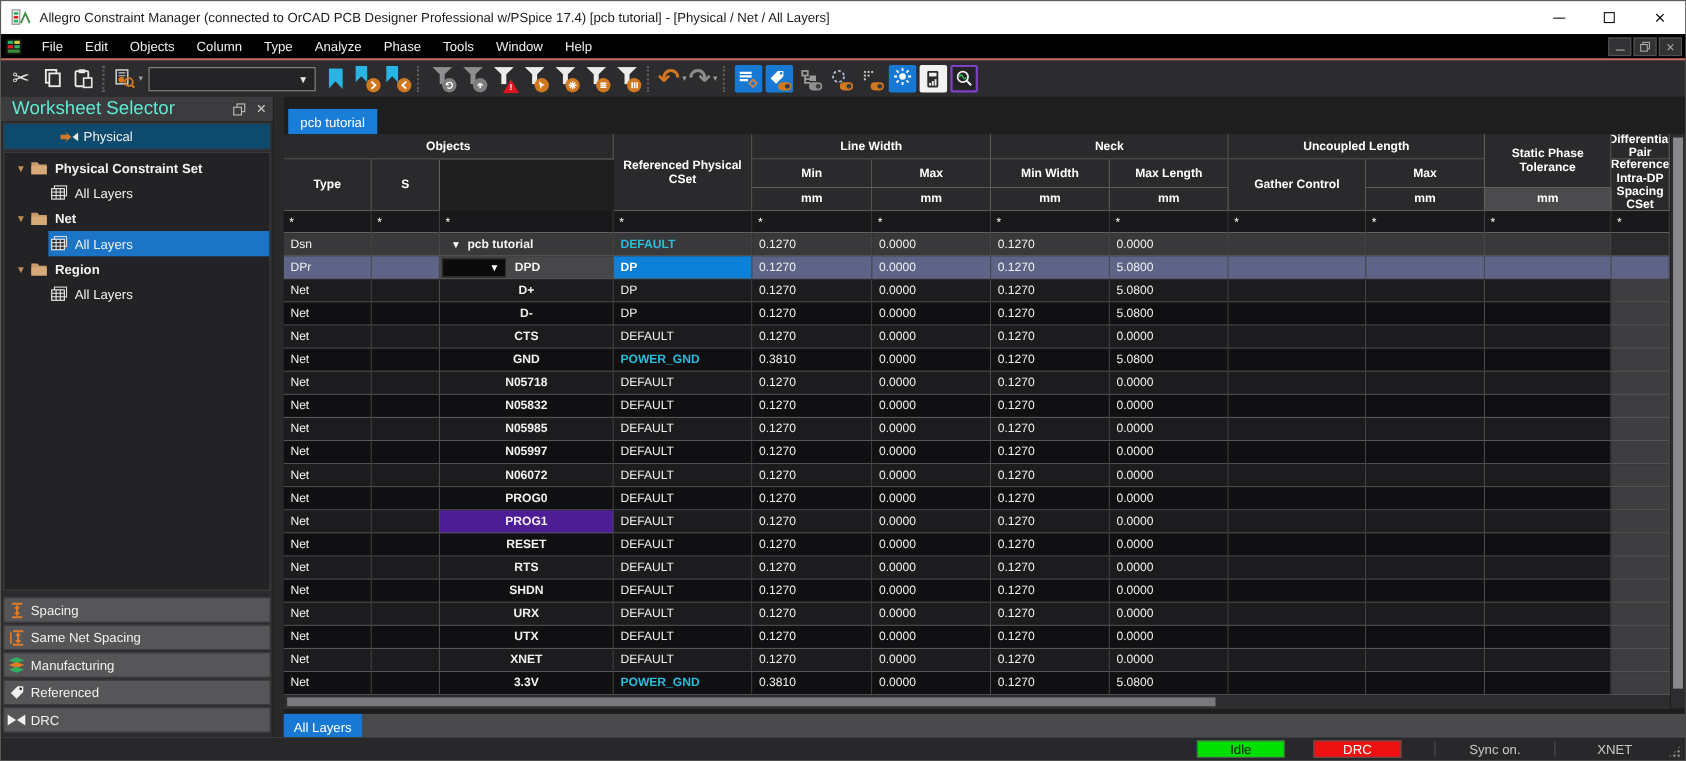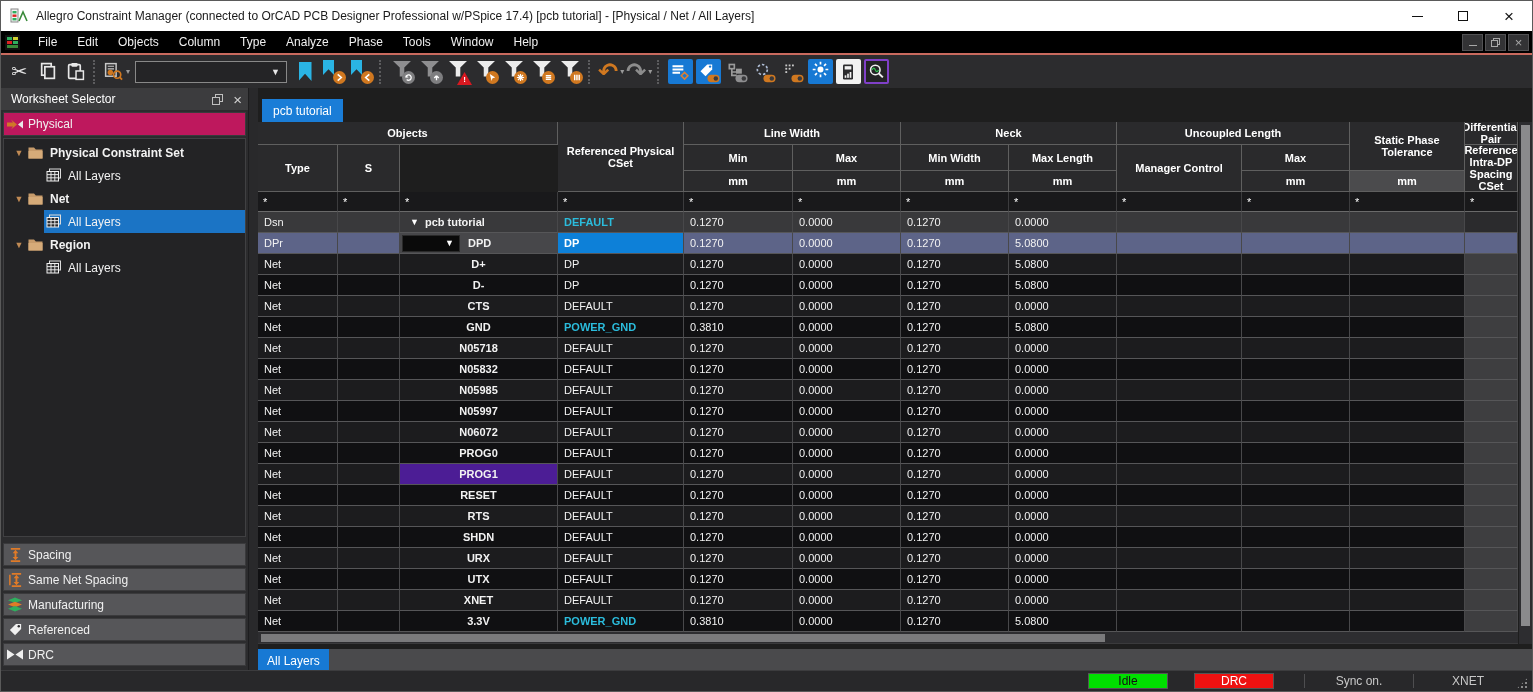--- a/index.html
+++ b/index.html
@@ -49,29 +49,29 @@
   .tri-badge{position:absolute;right:-1px;bottom:0;width:15px;height:13px;background:#d81820;
     clip-path:polygon(50% 0,100% 100%,0 100%);display:flex;align-items:flex-end;justify-content:center;
     color:#fff;font-size:8px;font-weight:bold;line-height:1.1;}
   .undo-g{font-size:24px;font-weight:bold;line-height:1;}
   .caret{font-size:8px;color:#9a9a9a;margin-left:2px;}
   .sq24{width:25px;height:25px;border-radius:2px;display:flex;align-items:center;justify-content:center;}
   
   .main{flex:1;display:flex;min-height:0;}
   .sidebar{width:248px;flex:0 0 248px;background:#2c2c2e;display:flex;flex-direction:column;border-right:1px solid #1d1d1f;}
   .ws-header{height:22px;background:#3c3c3e;display:flex;align-items:center;padding:0 6px;flex:0 0 22px;}
-  .ws-title{color:#ffffff;font-size:12px;flex:1;padding-left:4px;}
+  .ws-title{color:#5eead4;font-size:17px;flex:1;padding-left:4px;}
   .ws-float{position:relative;width:11px;height:11px;margin-right:10px;}
   .ws-float i{position:absolute;border:1.2px solid #c0c0c0;width:8px;height:8px;display:block;}
   .ws-float i:first-child{right:0;top:0;}
   .ws-float i:last-child{left:0;bottom:0;background:#3c3c3e;}
   .ws-close{color:#d0d0d0;font-size:15px;line-height:1;}
   .domain-item{height:24px;background:#58585a;margin:2px 2px 0 2px;display:flex;align-items:center;
     border:1px solid #3a3a3c;}
-  .domain-item.sel{background:#be185d;}
+  .domain-item.sel{background:#0c4a6e;padding-left:48px;}
   .d-ico{width:22px;display:flex;justify-content:center;}
   .d-label{color:#f0f0f0;font-size:12px;margin-left:2px;}
   .tree{flex:1;background:#232325;border:1px solid #404042;margin:2px 2px 4px 2px;overflow:hidden;
     padding-top:2px;}
   .tree-row{height:23px;display:flex;align-items:center;}
   .expander{width:14px;margin-left:8px;color:#c08a54;font-size:9px;text-align:center;}
   .t-ico{width:18px;display:flex;justify-content:center;margin-right:6px;}
   .t-hl{display:flex;align-items:center;flex:1;height:100%;}
   .t-hl.sel{background:#1b74c5;}
   .tree-label{color:#f2f2f2;font-size:12px;}
@@ -579,21 +579,21 @@
             <div class="th" style="grid-column:9/11;grid-row:1">Uncoupled Length</div>
             <div class="th wrap" style="grid-column:11/12;grid-row:1/3">Static Phase Tolerance</div>
             <div class="th wrap" style="grid-column:12/13;grid-row:1">Differential Pair</div>
 
             <div class="th" style="grid-column:1;grid-row:2/4">Type</div>
             <div class="th" style="grid-column:2;grid-row:2/4">S</div>
             <div class="th" style="grid-column:5;grid-row:2">Min</div>
             <div class="th" style="grid-column:6;grid-row:2">Max</div>
             <div class="th" style="grid-column:7;grid-row:2">Min Width</div>
             <div class="th" style="grid-column:8;grid-row:2">Max Length</div>
-            <div class="th" style="grid-column:9;grid-row:2/4">Manager Control</div>
+            <div class="th" style="grid-column:9;grid-row:2/4">Gather Control</div>
             <div class="th" style="grid-column:10;grid-row:2">Max</div>
             <div class="th wrap" style="grid-column:12;grid-row:2/4">Reference Intra-DP Spacing CSet</div>
 
             <div class="th" style="grid-column:5;grid-row:3">mm</div>
             <div class="th" style="grid-column:6;grid-row:3">mm</div>
             <div class="th" style="grid-column:7;grid-row:3">mm</div>
             <div class="th" style="grid-column:8;grid-row:3">mm</div>
             <div class="th" style="grid-column:10;grid-row:3">mm</div>
             <div class="th hl" style="grid-column:11;grid-row:3">mm</div>
           </div>

